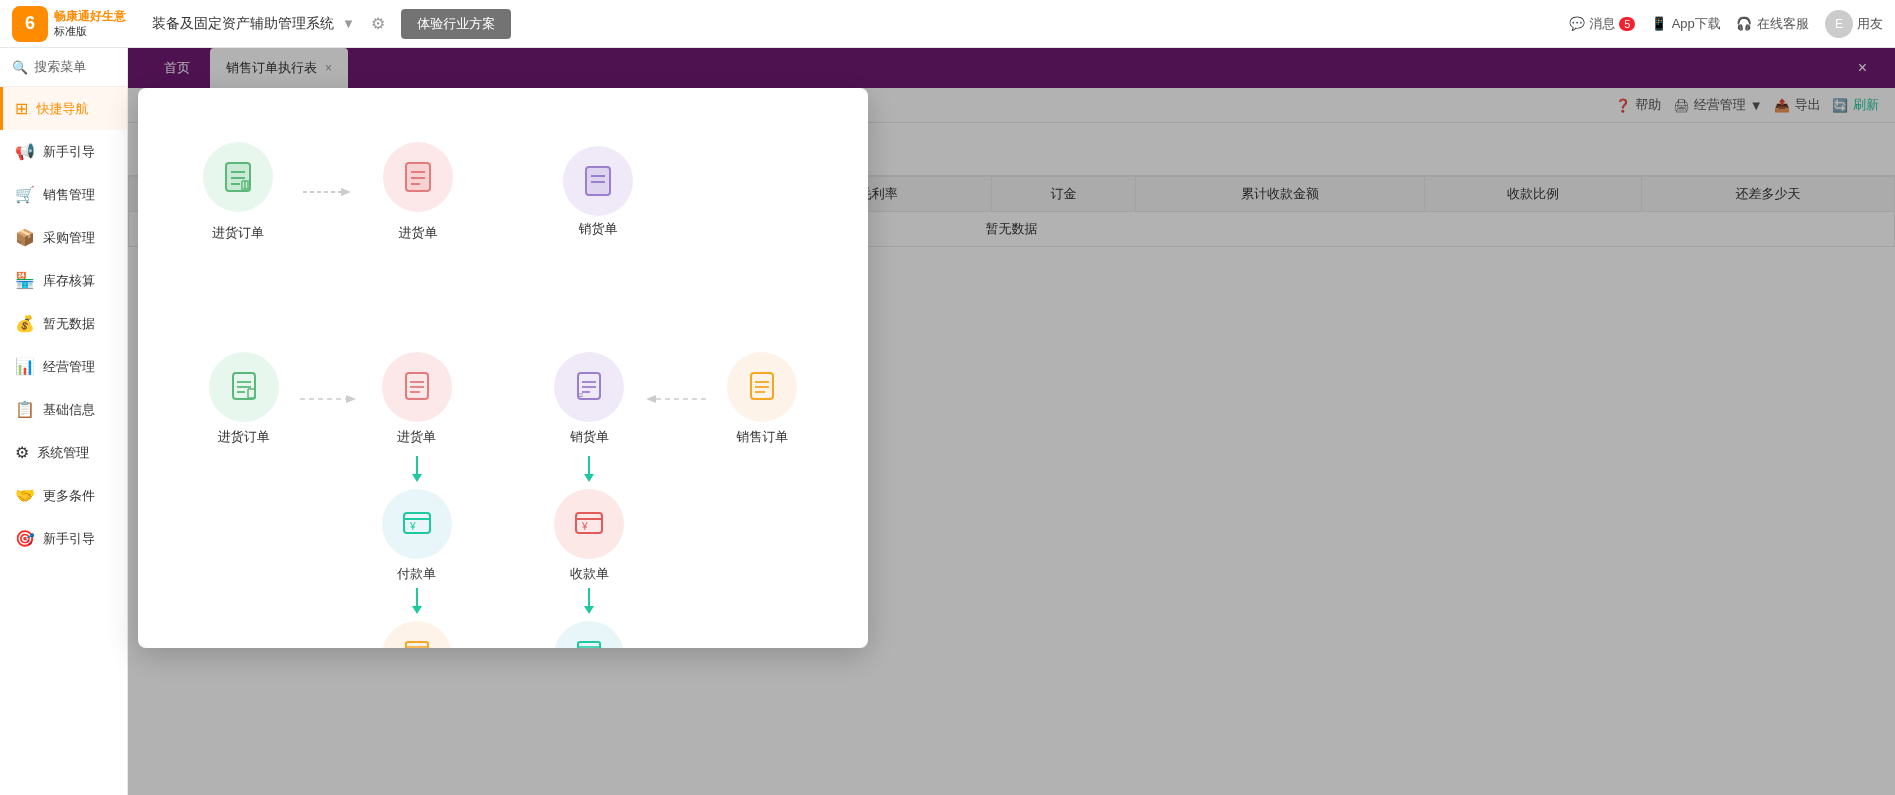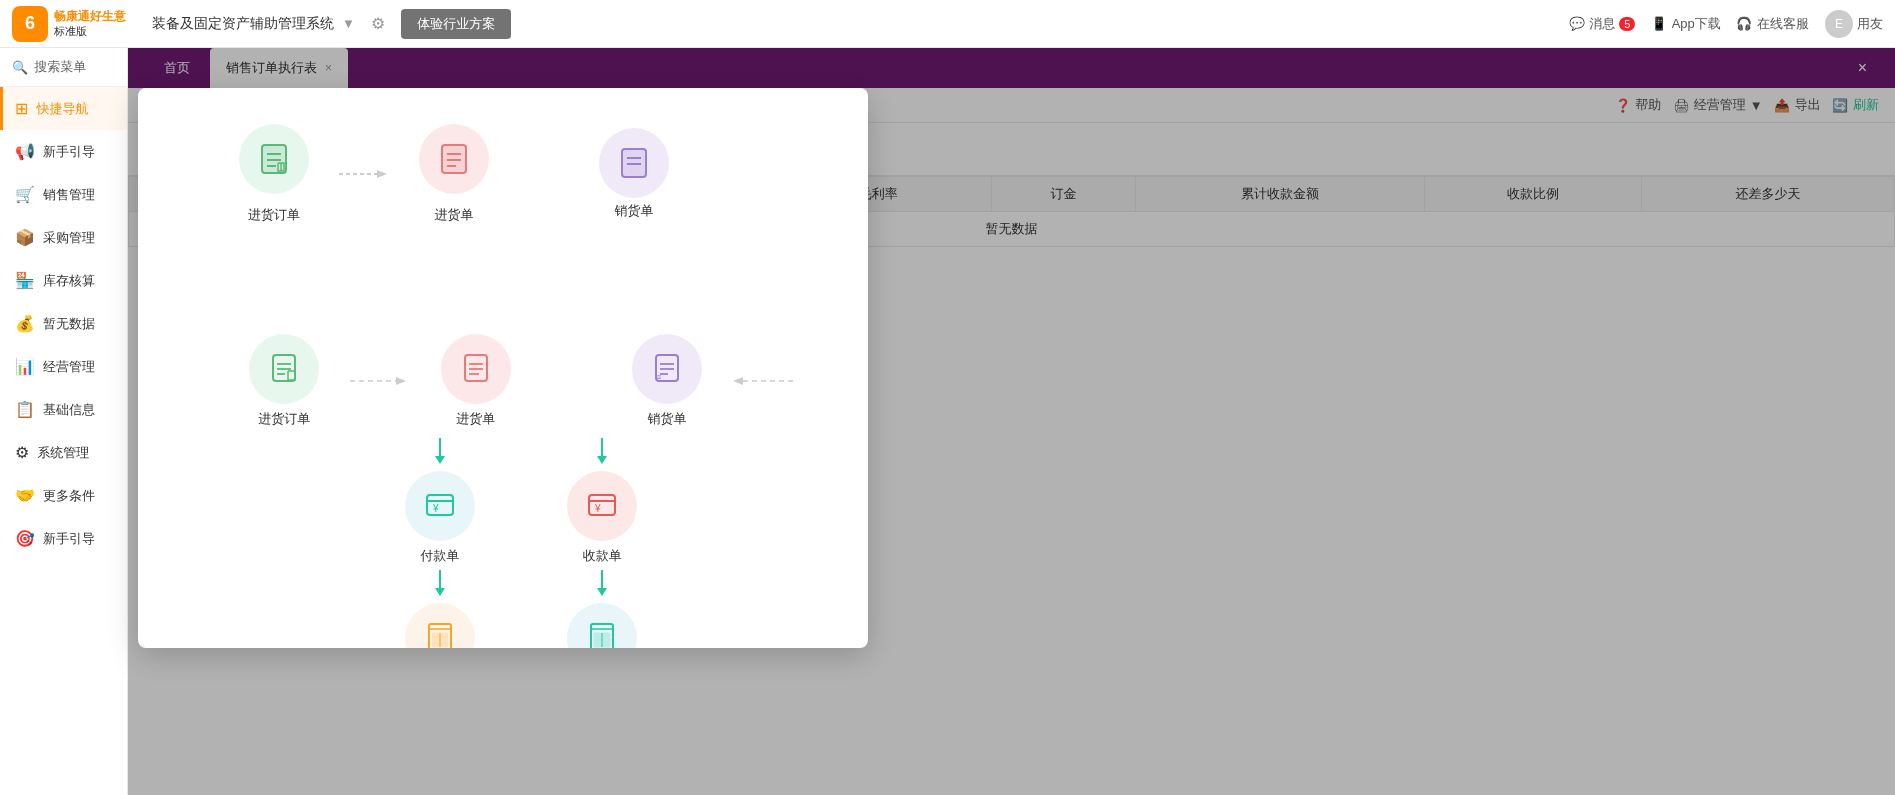--- a/index.html
+++ b/index.html
@@ -57,21 +57,21 @@
     
     .table-area { flex: 1; background: #fff; overflow: auto; }
     .data-table { width: 100%; border-collapse: collapse; }
     .data-table th { background: #f5f5f5; border: 1px solid #e8e8e8; padding: 8px 12px; font-size: 13px; color: #333; font-weight: normal; white-space: nowrap; text-align: center; }
     .data-table td { border: 1px solid #e8e8e8; padding: 8px 12px; font-size: 13px; color: #333; text-align: center; }
     .no-data { text-align: center; padding: 60px; color: #999; font-size: 14px; }
 
     
     .modal-overlay { position: fixed; top: 0; left: 0; right: 0; bottom: 0; background: rgba(0,0,0,0.3); z-index: 100; display: flex; align-items: center; justify-content: center; padding-top: 48px; }
     .modal-box { background: #fff; border-radius: 8px; width: 730px; max-height: 560px; overflow: hidden; box-shadow: 0 8px 32px rgba(0,0,0,0.2); position: relative; }
-    .modal-content { padding: 26px 40px; margin-left: 36px; }
+    .modal-content { padding: 44px 40px; }
     .flow-node { display: flex; flex-direction: column; align-items: center; gap: 8px; padding: 10px; }
     .flow-circle { width: 70px; height: 70px; border-radius: 50%; display: flex; align-items: center; justify-content: center; font-size: 28px; }
     .flow-label { font-size: 13px; color: #333; margin-top: 4px; }
     .flow-arrow-h { font-size: 18px; color: #ccc; display: flex; align-items: center; justify-content: center; }
 
     
     .node-green { background: #e8f7ee; }
     .node-pink { background: #fce8e8; }
     .node-purple { background: #f0eaf8; }
 
@@ -361,20 +361,31 @@
             <span style="font-size:13px;color:#333;">销货单</span>
           </div>
 
           <div style="display:flex;align-items:center;">
             <svg width="60" height="20">
                 <polygon points="10,6 0,10 10,14" fill="#ccc"></polygon>
                 <line x1="10" y1="10" x2="60" y2="10" stroke="#ccc" stroke-width="1.5" stroke-dasharray="5,4"></line>
               </svg>
           </div>
 
+          <div style="display:flex;flex-direction:column;align-items:center;gap:6px;">
+            <div style="width:70px;height:70px;border-radius:50%;background:#fef3e8;display:flex;align-items:center;justify-content:center;">
+              <svg width="38" height="38" viewBox="0 0 38 38">
+                  <rect x="8" y="5" width="22" height="26" rx="3" fill="none" stroke="#f5a623" stroke-width="2"></rect>
+                  <line x1="12" y1="14" x2="26" y2="14" stroke="#f5a623" stroke-width="1.8"></line>
+                  <line x1="12" y1="19" x2="26" y2="19" stroke="#f5a623" stroke-width="1.8"></line>
+                  <line x1="12" y1="24" x2="22" y2="24" stroke="#f5a623" stroke-width="1.8"></line>
+                </svg>
+            </div>
+            <span style="font-size:13px;color:#333;">销售订单</span>
+          </div>
 
         </div>
 
         <div style="display:flex;align-items:center;justify-content:space-around;padding:0 20px;">
           <div style="width:70px;"></div>
           <div style="width:60px;"></div>
           <div style="width:70px;display:flex;justify-content:center;">
             <svg width="20" height="28">
                 <line x1="10" y1="0" x2="10" y2="20" stroke="#1ec9a0" stroke-width="2"></line>
                 <polygon points="5,18 15,18 10,26" fill="#1ec9a0"></polygon>

